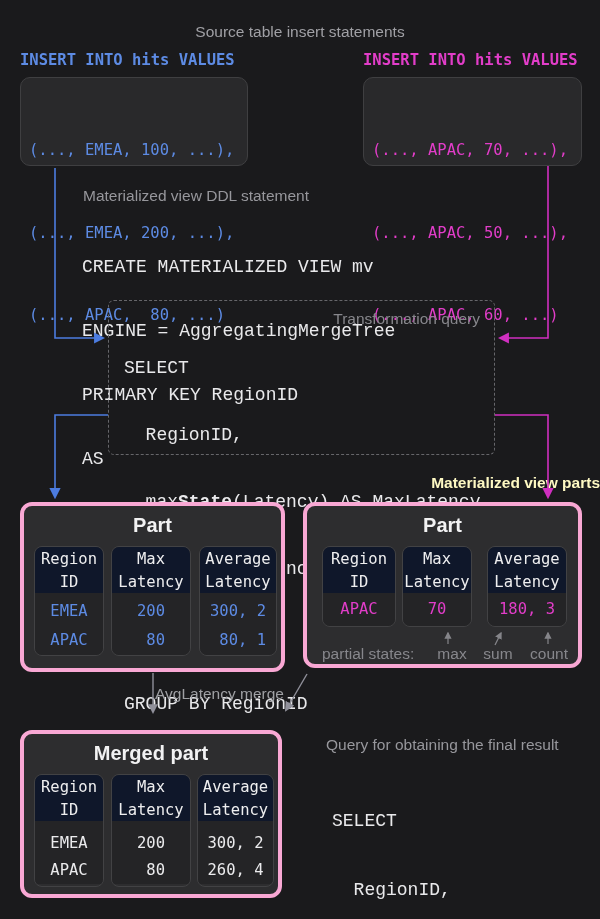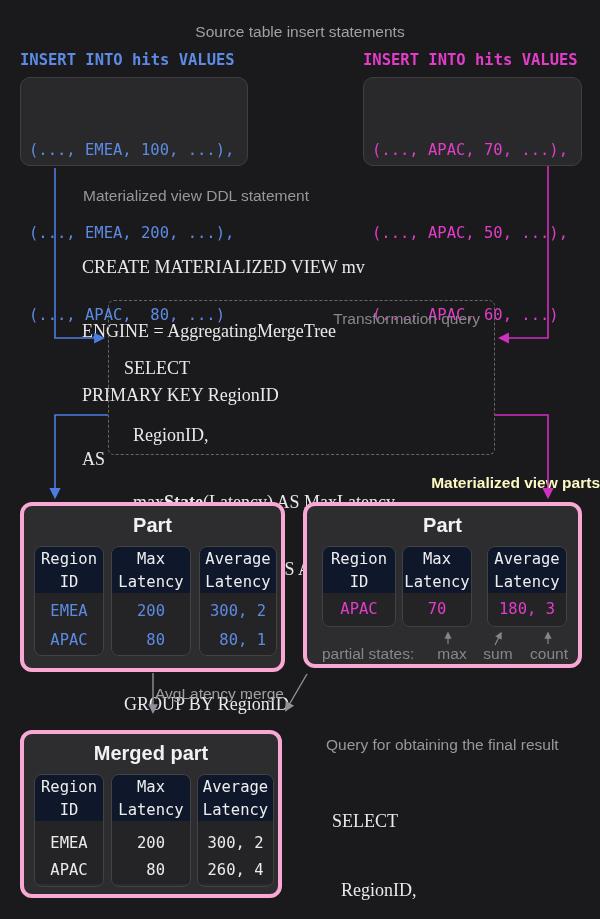--- a/index.html
+++ b/index.html
@@ -20,21 +20,21 @@
 
   .page-title{ left:0; right:0; top:23px; text-align:center; color:#a0a0a5; font-size:15.5px; }
 
   .ins-label{ font-family:"DejaVu Sans Mono", monospace; font-size:15.5px; font-weight:bold; white-space:pre; top:51px; }
   .ins-box{
     background:#29292b; border:1px solid #3f3f41; border-radius:10px;
     font-family:"DejaVu Sans Mono", monospace; font-size:15.5px; white-space:pre;
     line-height:27.5px; padding:4px 0 0 8px; top:77px; height:89px;
   }
 
-  .code{ font-family:Liberation Serif, serif; font-size:18px; color:#e9e9eb; white-space:pre; }
+  .code{ font-family:Liberation Mono, monospace; font-size:18px; color:#e9e9eb; white-space:pre; }
   .ddl-code{ line-height:21.4px; }
   .tq-box{
     left:108px; top:300px; width:387px; height:155px;
     border:1.5px dashed #66666a; border-radius:6px;
   }
   .tq-label{ right:14px; top:9px; }
   .tq-code{ left:15px; top:11px; line-height:22.4px; }
 
   .parts-label{ left:0; right:0; top:474px; text-align:right; color:#fef9c3; font-size:15.5px; font-weight:700; }
 

